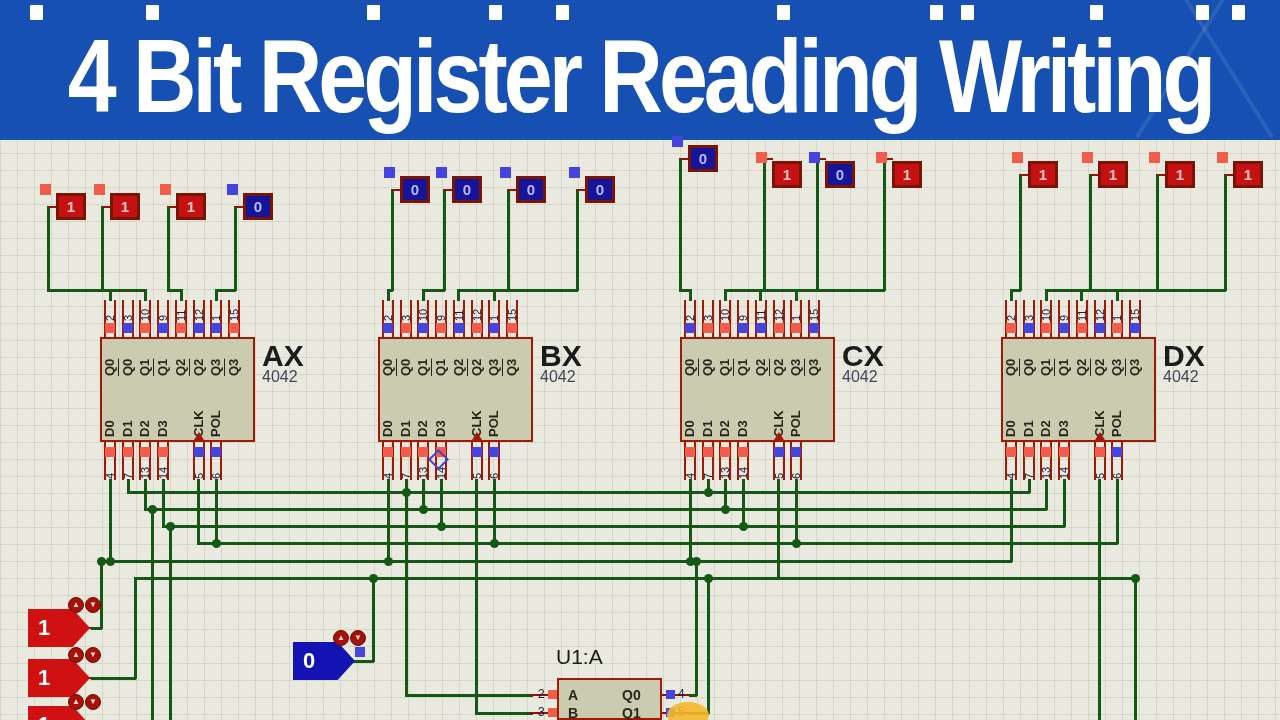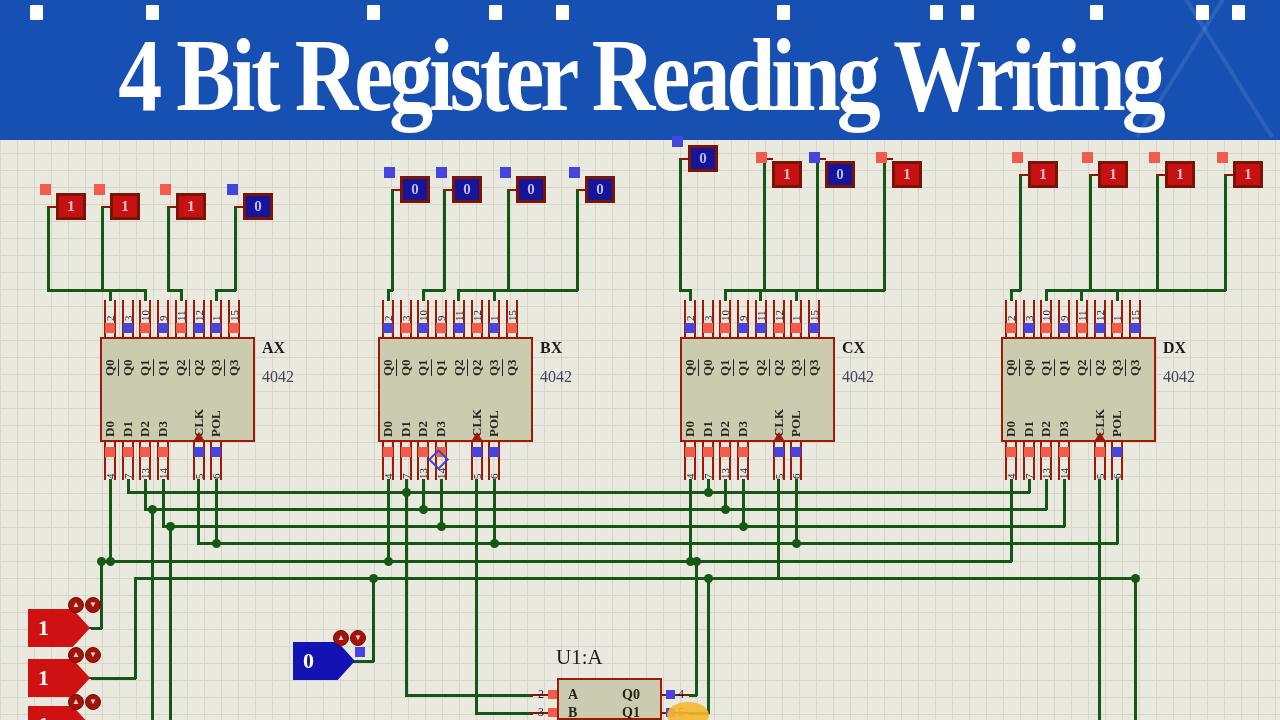--- a/index.html
+++ b/index.html
@@ -1,32 +1,32 @@
 <!DOCTYPE html>
 <html><head>
 <meta charset="utf-8">
 <style>
   html,body{margin:0;padding:0;}
   #stage{position:relative;width:1280px;height:720px;overflow:hidden;
     background-color:#e9e9e0;
     background-image:linear-gradient(#d6d6c9 1px,transparent 1px),
                      linear-gradient(90deg,#d6d6c9 1px,transparent 1px);
     background-size:17px 17px;
-    font-family:Liberation Serif, serif;}
+    font-family:Liberation Sans, sans-serif;}
   #banner{position:absolute;left:0;top:0;width:1280px;height:140px;background:#1550b2;z-index:3;overflow:hidden;}
   #banner-title{position:absolute;left:0;top:16px;width:1280px;text-align:center;white-space:nowrap;
     color:#ffffff;font-weight:800;font-size:88px;letter-spacing:-4px;
     transform:scaleY(1.18);transform-origin:50% 0;}
   .crop-mark{position:absolute;top:5px;width:13px;height:15px;background:#ffffff;border-radius:1px;}
   .wm{position:absolute;width:4px;height:170px;background:#ffffff;opacity:.10;}
   .wire{position:absolute;background:#155815;z-index:1;}
   .rwire{position:absolute;background:#8b1507;height:2px;z-index:1;}
   .dot{position:absolute;width:9px;height:9px;border-radius:50%;background:#155815;z-index:2;}
   .chip{position:absolute;width:155px;height:105px;background:#cbcbb0;border:2px solid #9e1a07;box-sizing:border-box;z-index:2;}
-  .chipname{position:absolute;font-size:16px;font-weight:600;color:#1c1c1c;z-index:2;}
+  .chipname{position:absolute;font-size:30px;font-weight:600;color:#1c1c1c;z-index:2;}
   .chippart{position:absolute;font-size:16px;color:#44445a;z-index:2;}
   .stub{position:absolute;width:12px;box-sizing:border-box;border-left:2px solid #9e1a07;border-right:2px solid #9e1a07;z-index:2;}
   .psq{position:absolute;width:10px;height:10px;z-index:3;}
   .hi{background:#f25c4a;} .lo{background:#4545dd;}
   .vnum{position:absolute;writing-mode:vertical-rl;transform:rotate(180deg);font-size:11px;color:#1a1a3a;z-index:3;line-height:1;}
   .vlab{position:absolute;writing-mode:vertical-rl;transform:rotate(180deg);font-size:13px;font-weight:600;color:#26261c;z-index:3;line-height:1;}
   .vlab.bar{text-decoration:overline;}
   .probe{position:absolute;width:30px;height:27px;border:3px solid #7a1505;box-sizing:border-box;z-index:3;
     display:flex;align-items:center;justify-content:center;font-size:15px;font-weight:bold;}
   .probe.hi{background:#c51111;color:#ffc4c4;}

